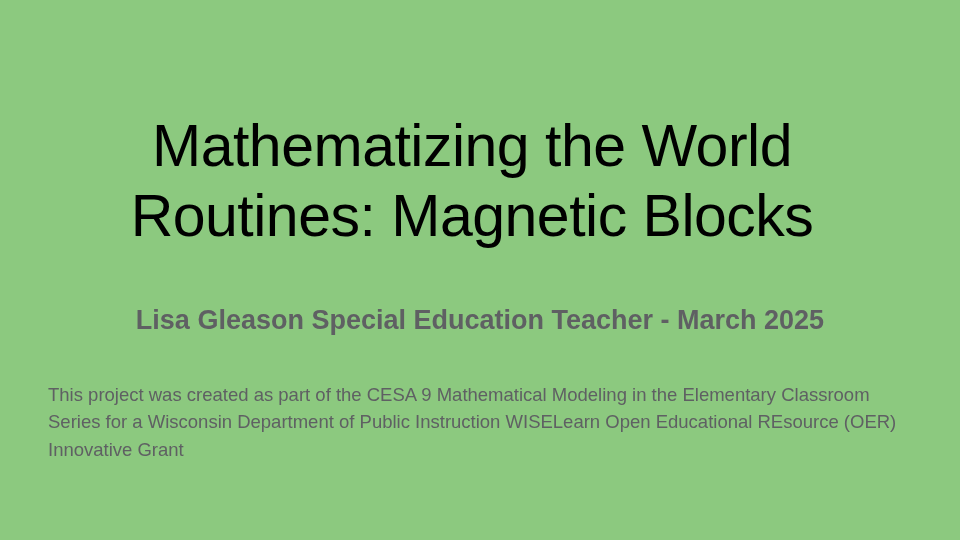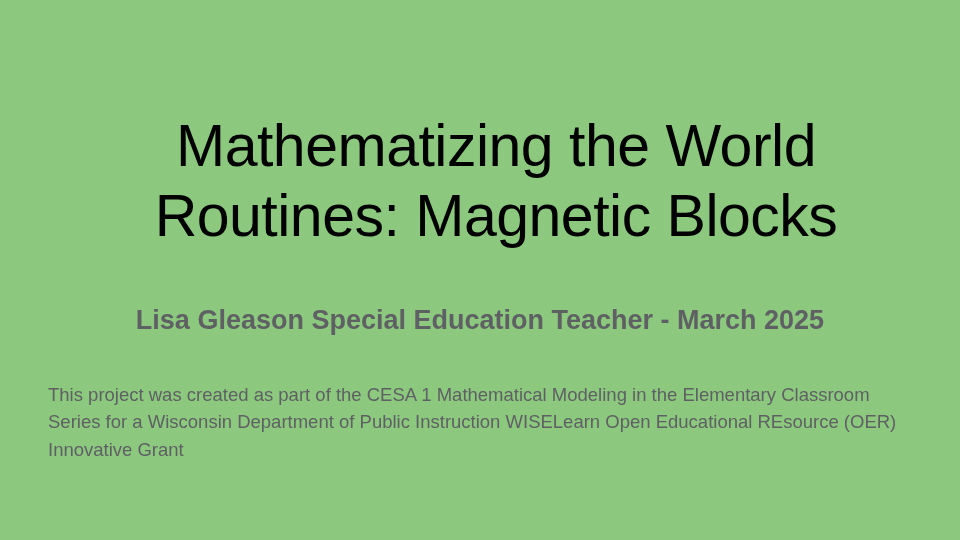--- a/index.html
+++ b/index.html
@@ -14,21 +14,21 @@
   }
   .slide {
     position: relative;
     width: 960px;
     height: 540px;
     background: #8cc97f;
     box-sizing: border-box;
   }
   .title-block {
     position: absolute;
-    left: 76px;
+    left: 52px;
     top: 112px;
     width: 840px;
     text-align: center;
   }
   .slide-title {
     font-size: 59px;
     line-height: 1.18;
     color: #000000;
     font-weight: normal;
     margin: 0;
@@ -70,16 +70,16 @@
 
   <div class="title-block">
     <h1 class="slide-title">Mathematizing the World Routines: Magnetic Blocks</h1>
   </div>
 
   <div class="subtitle-block">
     <p class="slide-subtitle">Lisa Gleason Special Education Teacher - March 2025</p>
   </div>
 
   <div class="credit-block">
-    <p class="slide-credit">This project was created as part of the CESA 1 Mathematical Modeling in the Elementary Classroom Series for a Wisconsin Department of Public Instruction WISELearn Open Educational REsource (OER) Innovative Grant</p>
+    <p class="slide-credit">This project was created as part of the CESA 9 Mathematical Modeling in the Elementary Classroom Series for a Wisconsin Department of Public Instruction WISELearn Open Educational REsource (OER) Innovative Grant</p>
   </div>
 
 </div>
 
 </body></html>

